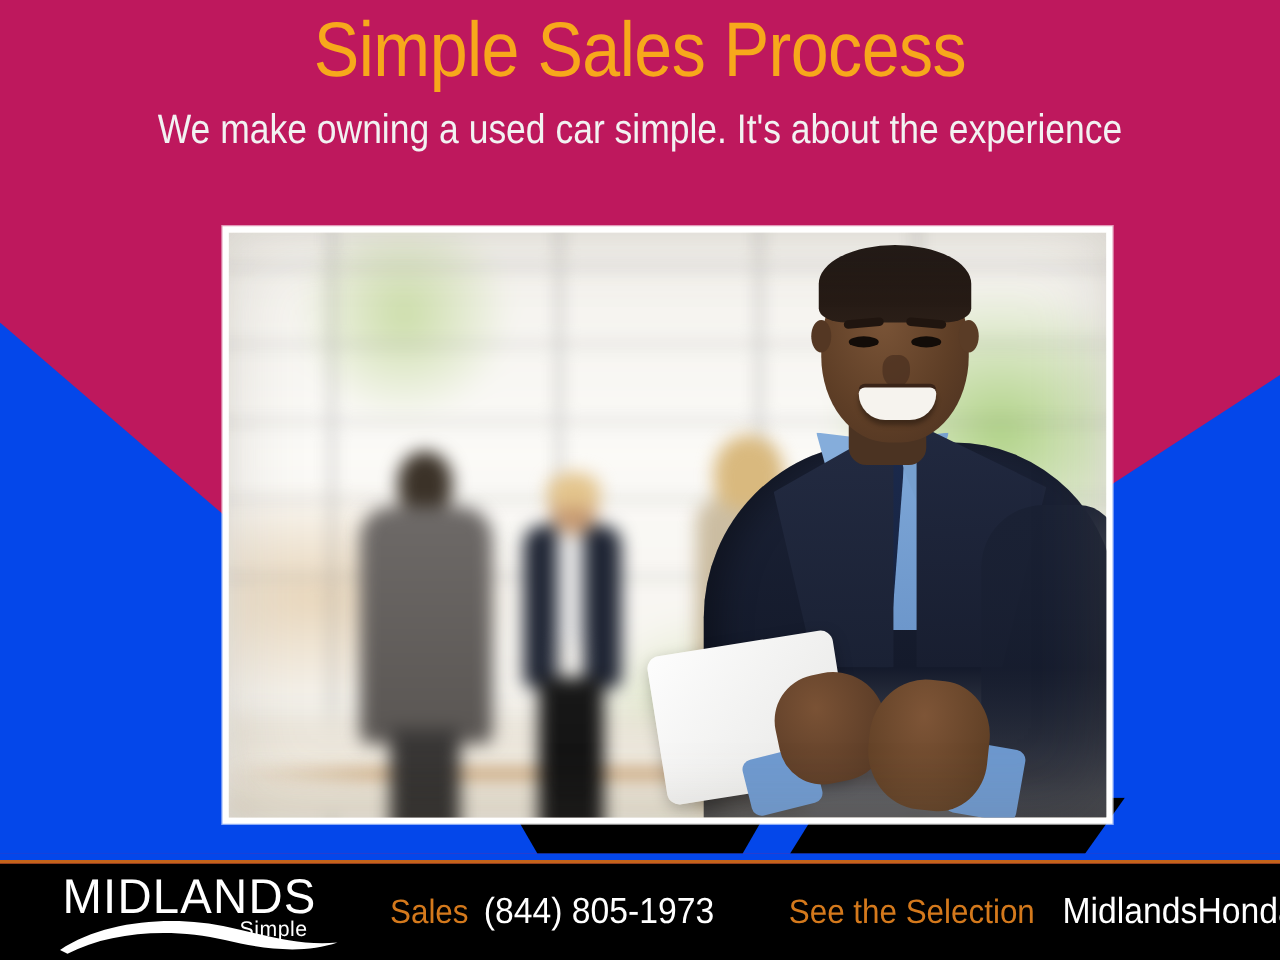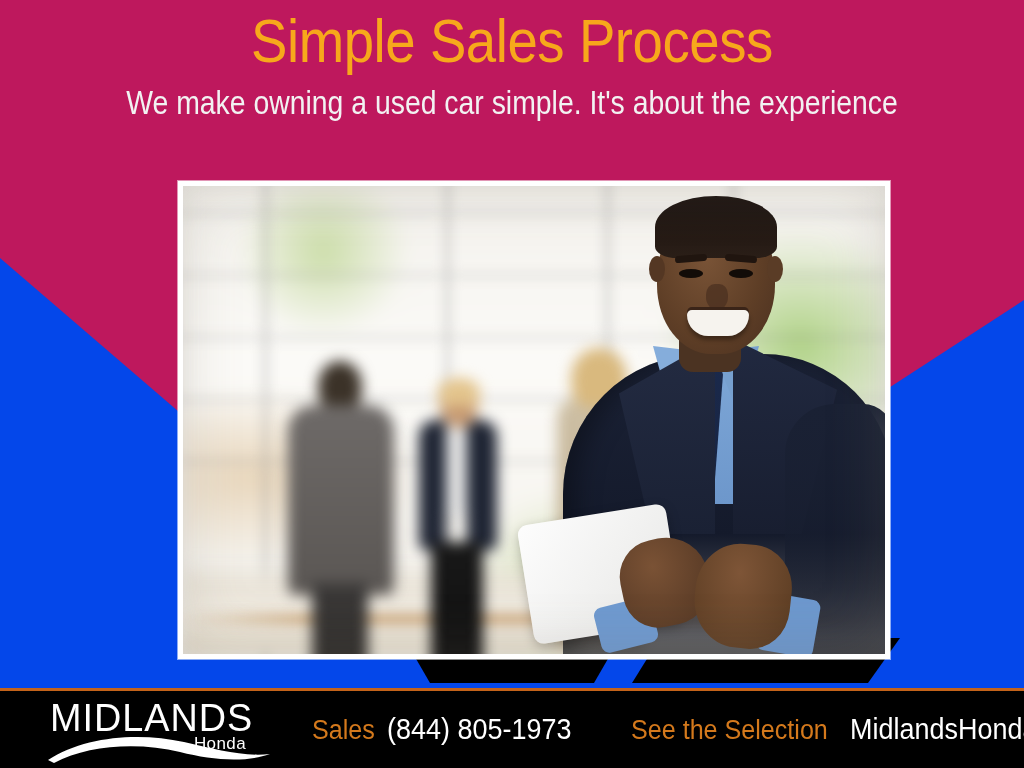--- a/index.html
+++ b/index.html
@@ -289,21 +289,21 @@
     </div>
   </div>
 
   <div class="rule-blue"></div>
   <div class="rule-orange"></div>
 
   <div class="footer">
 
     <div class="logo">
       <div class="logo-main">MIDLANDS</div>
-      <div class="logo-sub">Honda</div>
+      <div class="logo-sub">Simple</div>
       <svg class="logo-swoosh" viewBox="0 0 228 34">
         <path d="M4 30 C 40 6, 96 2, 140 12 C 172 19, 198 27, 226 24 C 200 33, 168 30, 136 22 C 94 12, 44 15, 10 33 Z" fill="#ffffff"></path>
       </svg>
     </div>
 
     <div class="f-texts">
       <span class="f-lbl">Sales</span>
       <span class="f-val">(844) 805-1973</span>
       <span class="gap"></span>
       <span class="f-lbl">See the Selection</span>

